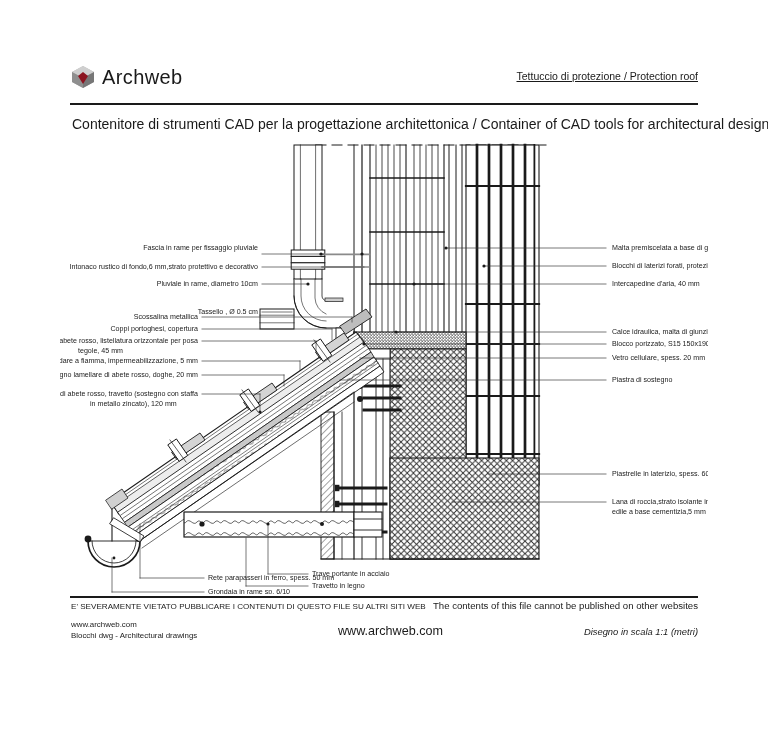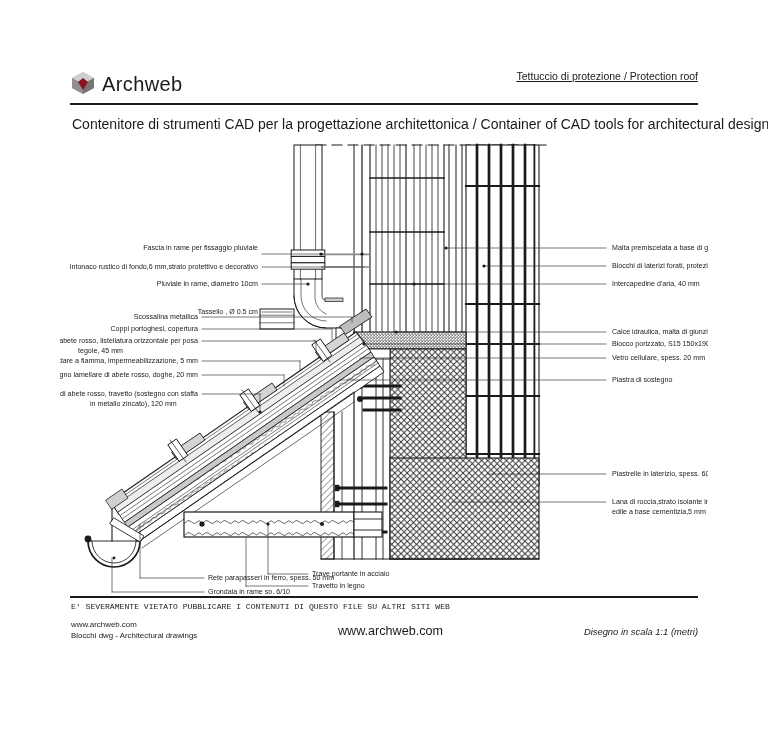--- a/index.html
+++ b/index.html
@@ -18,21 +18,21 @@
 
   
   #header {
     position: absolute;
     left: 70px; top: 58px;
     width: 628px; height: 70px;
   }
   #logo-row {
     position: absolute; left: 0; top: 0;
     height: 38px; width: 100%;
-    display: flex; align-items: flex-end;
+    display: flex; align-items: center;
   }
   #logo-mark {
     position: relative;
     width: 26px; height: 26px;
     margin-right: 6px;
   }
   .logo-svg { display:block; }
   #brand-name {
     font-size: 20px;
     letter-spacing: 0.4px;
@@ -68,21 +68,21 @@
     left: 70px; top: 596px;
     width: 628px; height: 80px;
   }
   #footer-rule {
     position: absolute; left: 0; top: 0;
     width: 100%; height: 1.6px;
     background: #1a1a1a;
   }
   #footer-warn-it {
     position: absolute; left: 1px; top: 6px;
-    font-size: 8.1px; color: #1a1a1a; white-space: nowrap; font-family: Liberation Mono, monospace;
+    font-size: 8.1px; color: #1a1a1a; white-space: nowrap;
   }
   #footer-warn-en {
     position: absolute; right: 0px; top: 4px;
     font-size: 9.6px; color: #1a1a1a; white-space: nowrap;
   }
   #footer-left-block {
     position: absolute; left: 1px; top: 23px;
     font-size: 7.9px; color: #1a1a1a; line-height: 1.42;
   }
   #footer-site {
@@ -477,20 +477,21 @@
         <text class="lbl lbl-r" x="276" y="172.2">Piastrelle in laterizio, spess. 60 mm</text>
         <text class="lbl lbl-r" x="276" y="186.2">Lana di roccia,strato isolante in pannelli,60 mm,+collante</text>
         <text class="lbl lbl-r" x="276" y="191.2">edile a base cementizia,5 mm</text>
       </g>
     </svg>
   </div>
 
   <div id="footer">
     <div id="footer-rule"></div>
     <div id="footer-warn-it">E' SEVERAMENTE VIETATO PUBBLICARE I CONTENUTI DI QUESTO FILE SU ALTRI SITI WEB</div>
+    <div id="footer-warn-en">The contents of this file cannot be published on other websites</div>
     <div id="footer-left-block">
       <div>www.archweb.com</div>
       <div>Blocchi dwg - Architectural drawings</div>
     </div>
     <div id="footer-site">www.archweb.com</div>
     <div id="footer-scale">Disegno in scala 1:1 (metri)</div>
   </div>
 
 </div>
 

